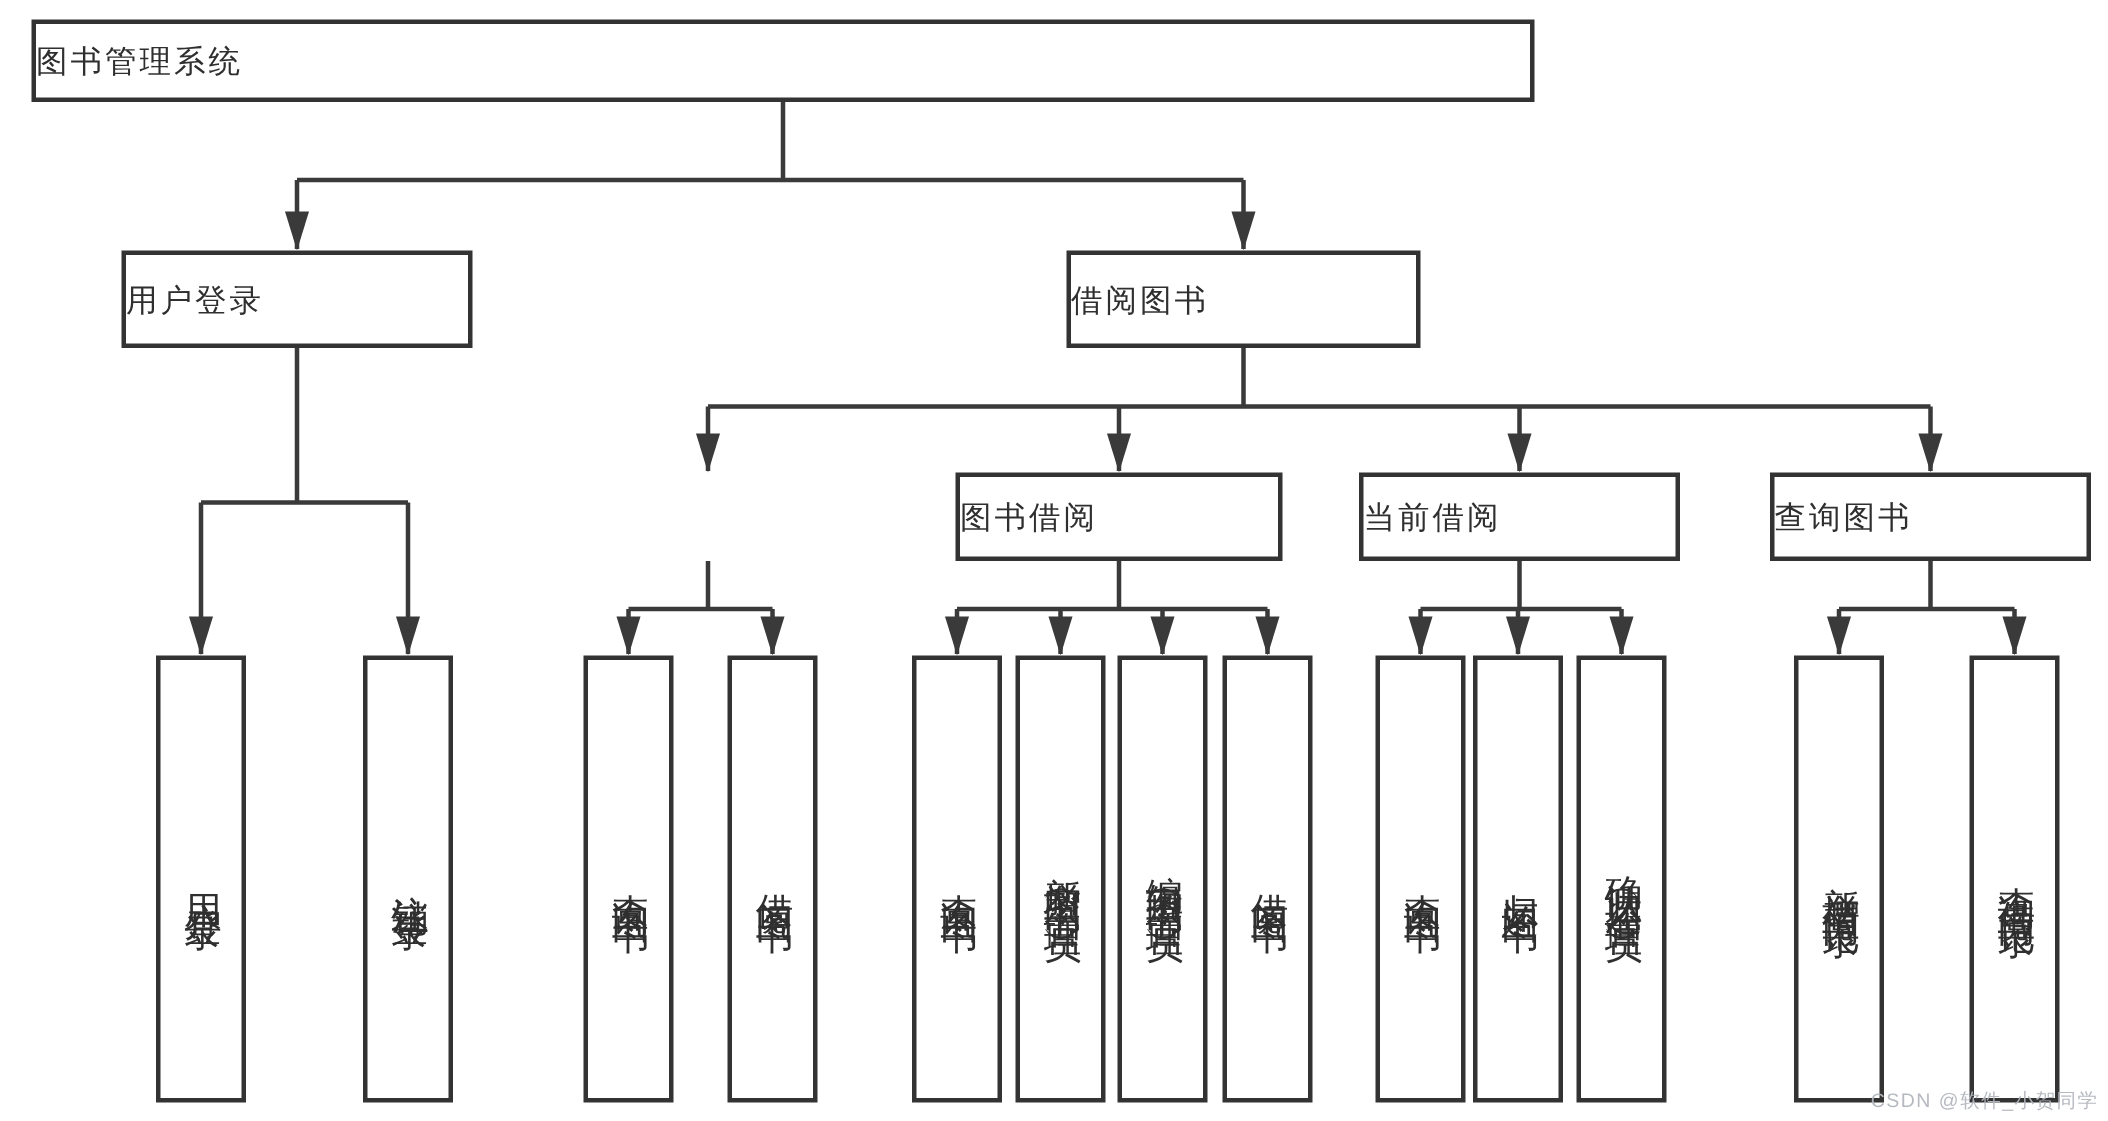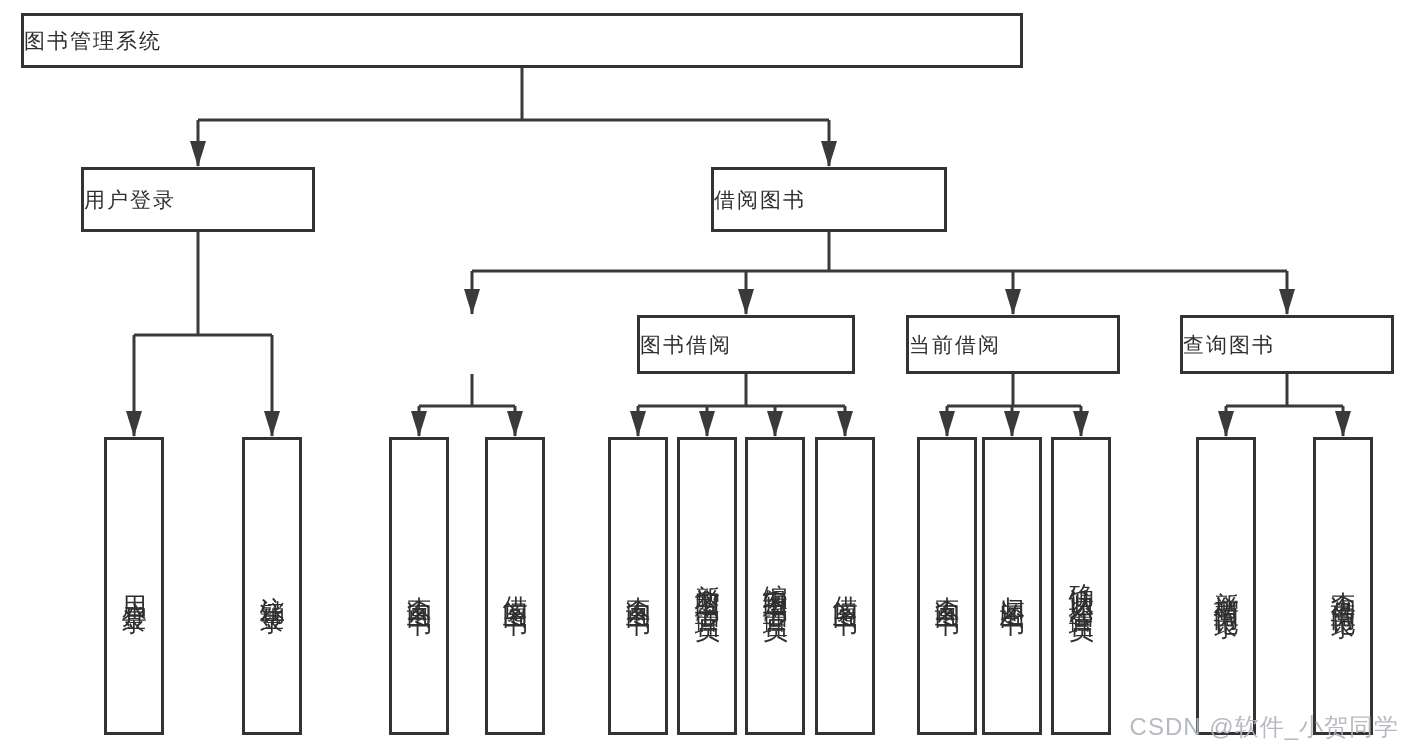--- a/index.html
+++ b/index.html
@@ -76,21 +76,21 @@
   #l-cb-query       { left: 917px; }
   #l-cb-return      { left: 982px; }
   #l-cb-confirm     { left: 1051px; }
   #l-br-add         { left: 1196px; }
   #l-br-query       { left: 1313px; }
 
   .watermark {
     position: absolute;
     right: 6px;
     bottom: 4px;
-    font-size: 24px;
+    font-size: 13px;
     color: rgba(178, 182, 189, 0.95);
     letter-spacing: 1px;
     pointer-events: none;
   }
 </style>
 </head>
 <body>
 
 <div class="canvas">
 

